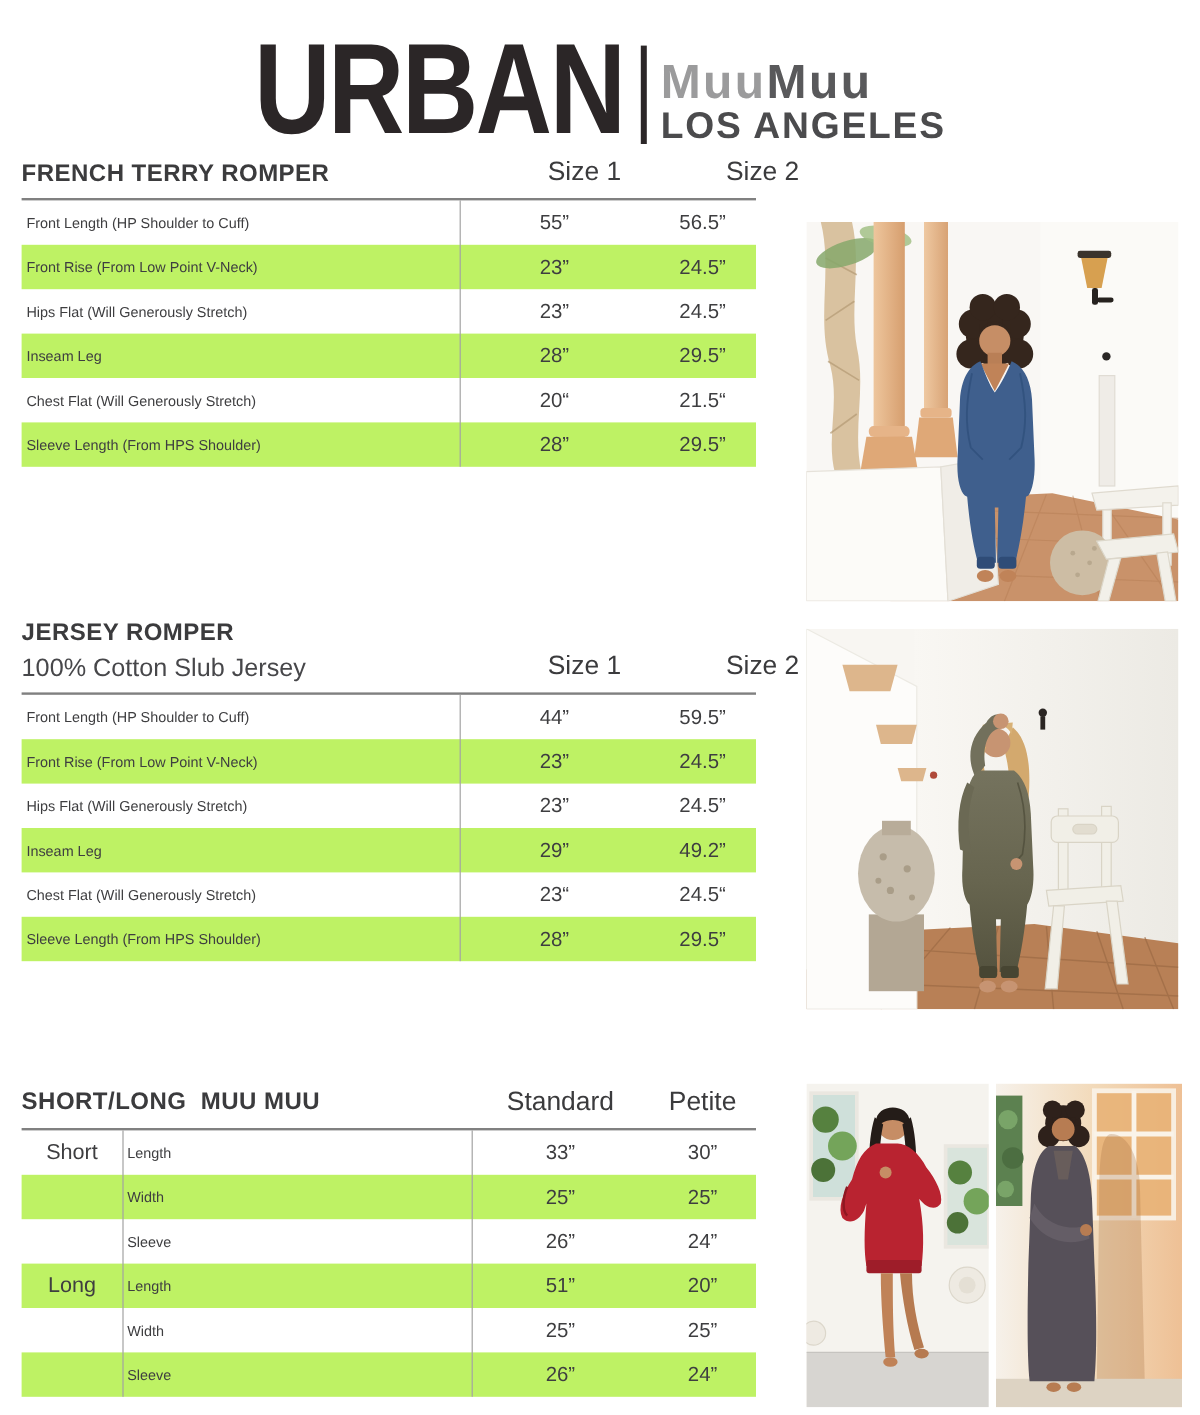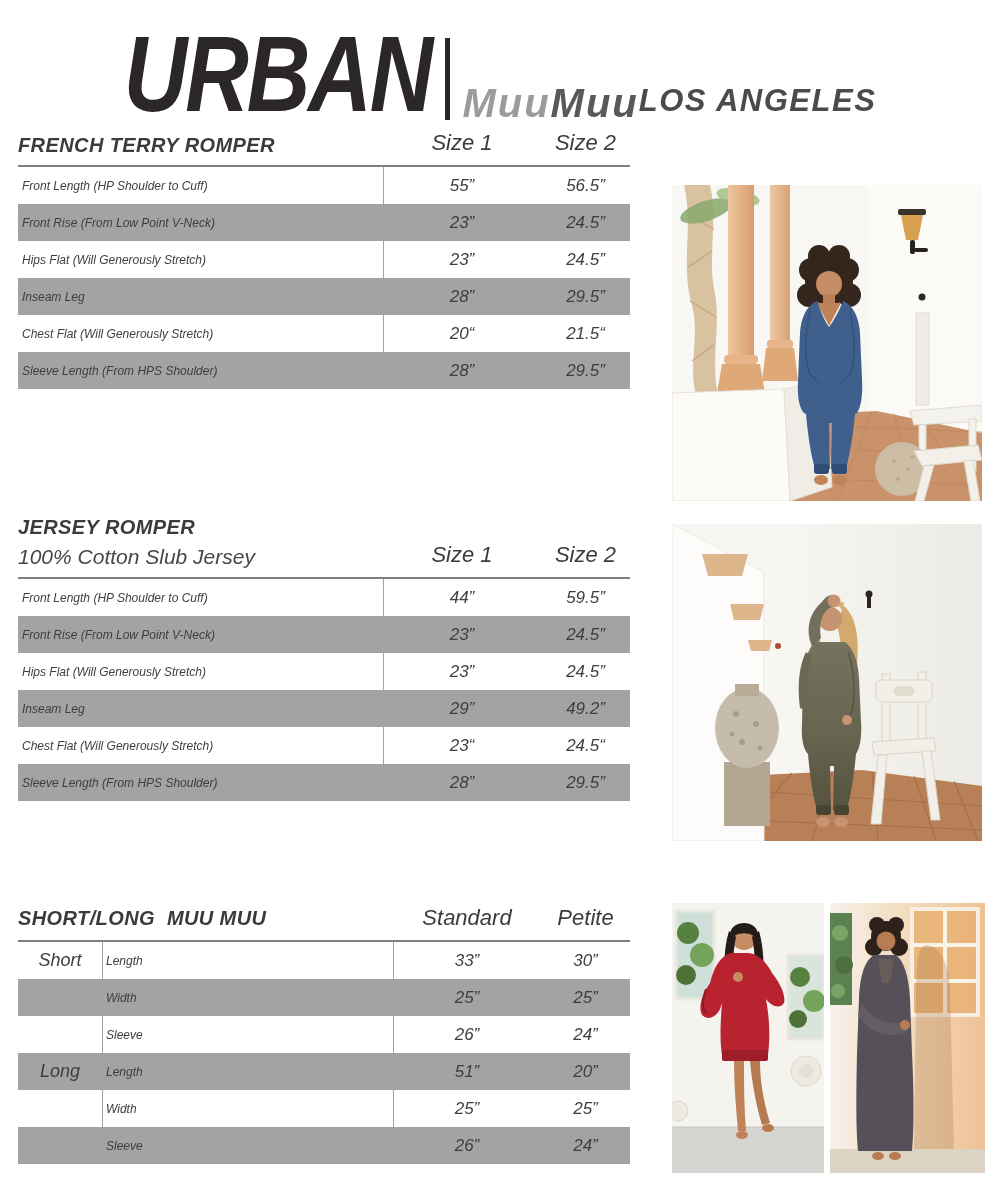--- a/index.html
+++ b/index.html
@@ -1,51 +1,51 @@
 <!DOCTYPE html>
 <html><head>
 <meta charset="utf-8">
 <style>
   * { margin:0; padding:0; box-sizing:border-box; }
   html,body { background:#ffffff; }
   body { font-family:"Liberation Sans", sans-serif; color:#3e3e40; }
-  .page { position:relative; width:1000px; height:1173px; background:#fff; overflow:hidden;font-style:italic; }
+  .page { position:relative; width:1000px; height:1173px; background:#fff; overflow:hidden; }
 
   
   .logo { position:absolute; top:8px; left:0; width:1000px; height:116px;
           display:flex; justify-content:center; align-items:flex-end; }
   .logo-urban { font-size:88px; font-weight:bold; letter-spacing:-2px; color:#2b2627;
                 line-height:0.92; transform:scaleY(1.22); transform-origin:center bottom; }
   .logo-divider { width:5px; height:82px; background:#2b2627; margin:0 12px 4px 14px; }
-  .logo-right { display:flex; flex-direction:row; justify-content:flex-start; padding-bottom:2px; }
+  .logo-right { display:flex; flex-direction:column; justify-content:flex-start; padding-bottom:2px; }
   .logo-muumuu { font-size:40px; font-weight:bold; letter-spacing:2px; line-height:0.95; }
   .logo-muumuu .mm1 { color:#9b9b9c; }
   .logo-muumuu .mm2 { color:#59595b; }
   .logo-la { font-size:31px; font-weight:bold; color:#4b4b4d; letter-spacing:1.5px; line-height:1.1; }
 
   
   .size-table { position:absolute; left:18px; width:612px; }
   #table1 { top:130px; }
   #table2 { top:516px; }
   #table3 { top:905px; }
 
   .t-head { display:grid; align-items:end; }
-  .two-col .t-head  { grid-template-columns:365px 158px 89px; }
+  .two-col .t-head  { grid-template-columns:365px 158px 89px;gap:25px; }
   .three-col .t-head{ grid-template-columns:375px 148px 89px; }
   .t-title { font-size:20px; font-weight:bold; letter-spacing:0.4px; color:#3b3b3d; white-space:pre; }
   .t-sub   { font-size:21px; color:#47474a; margin-top:6px; }
   .t-col   { font-size:22px; color:#3b3b3d; text-align:center; padding-bottom:1px; }
   .three-col .t-title { padding-bottom:2px; }
   .t-rule { border-top:2px solid #808080; margin-top:8px; }
 
   .t-body { position:relative; }
   .t-row { display:grid; height:37px; align-items:center; }
   .two-col  .t-row { grid-template-columns:365px 158px 89px; }
   .three-col .t-row{ grid-template-columns:84px 291px 148px 89px; }
-  .t-row.shaded { background:#a3a3a3; }
+  .t-row.shaded { background:#bef264; }
   .t-label { font-size:12px; padding-left:4px; color:#3e3e40; }
   .group-cell { font-size:18px; text-align:center; color:#3e3e40; }
   .t-val { font-size:17px; text-align:center; color:#3e3e40; }
 
   .t-vline { position:absolute; top:0; bottom:0; width:1px; background:#a3a3a3; }
   .two-col .t-vline.v1 { left:365px; }
   .three-col .t-vline.v1 { left:84px; }
   .three-col .t-vline.v2 { left:375px; }
 
   

